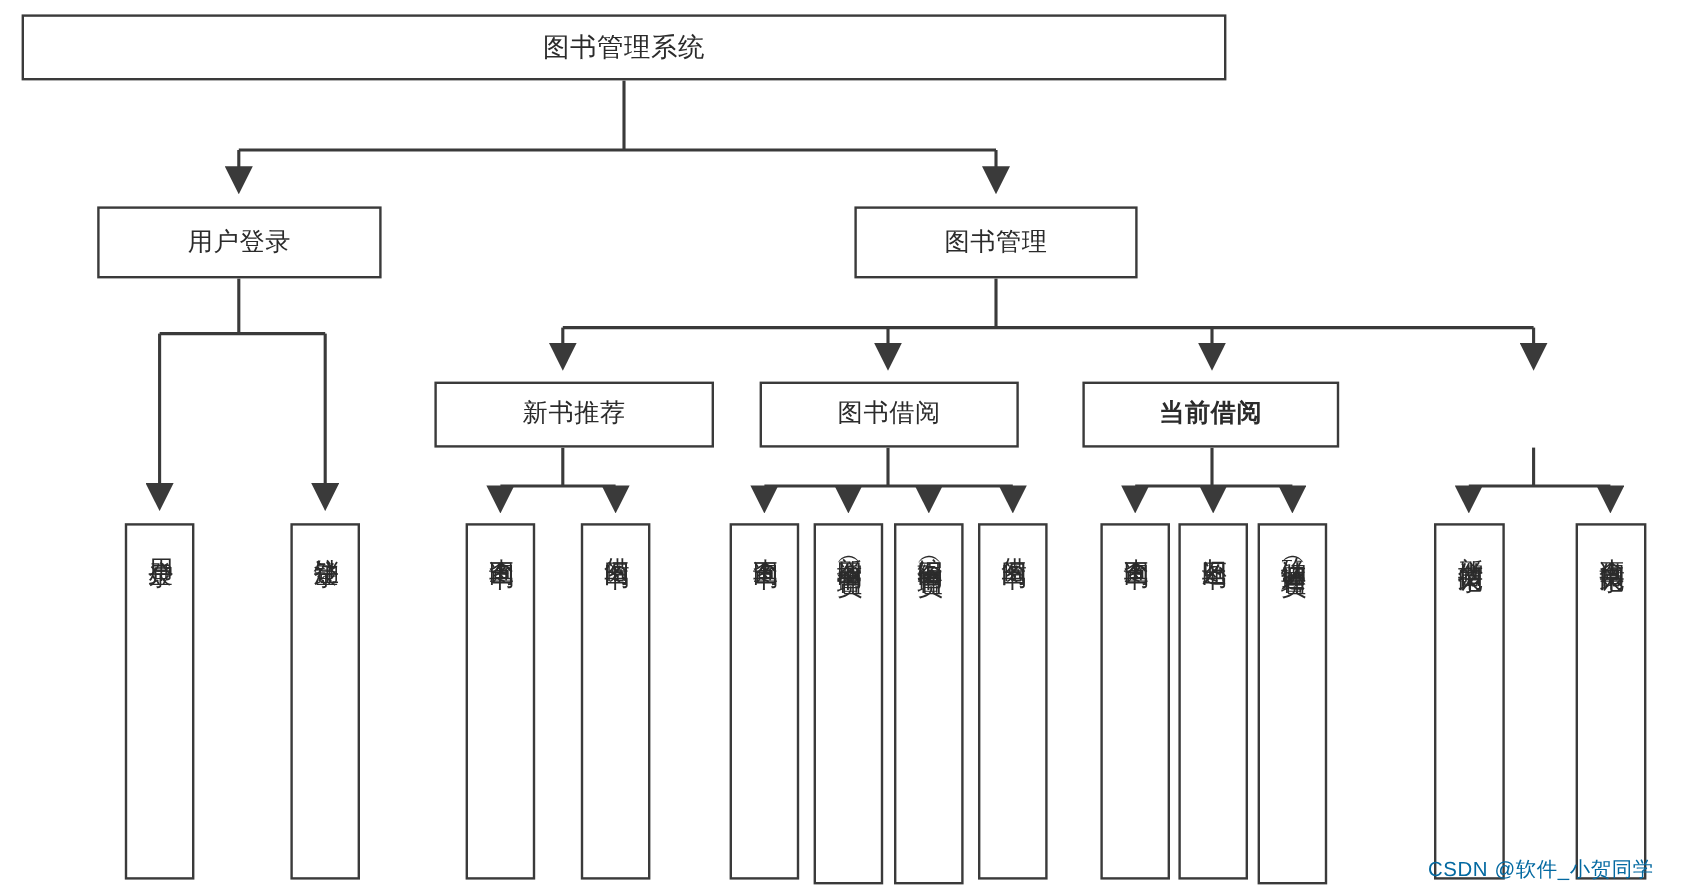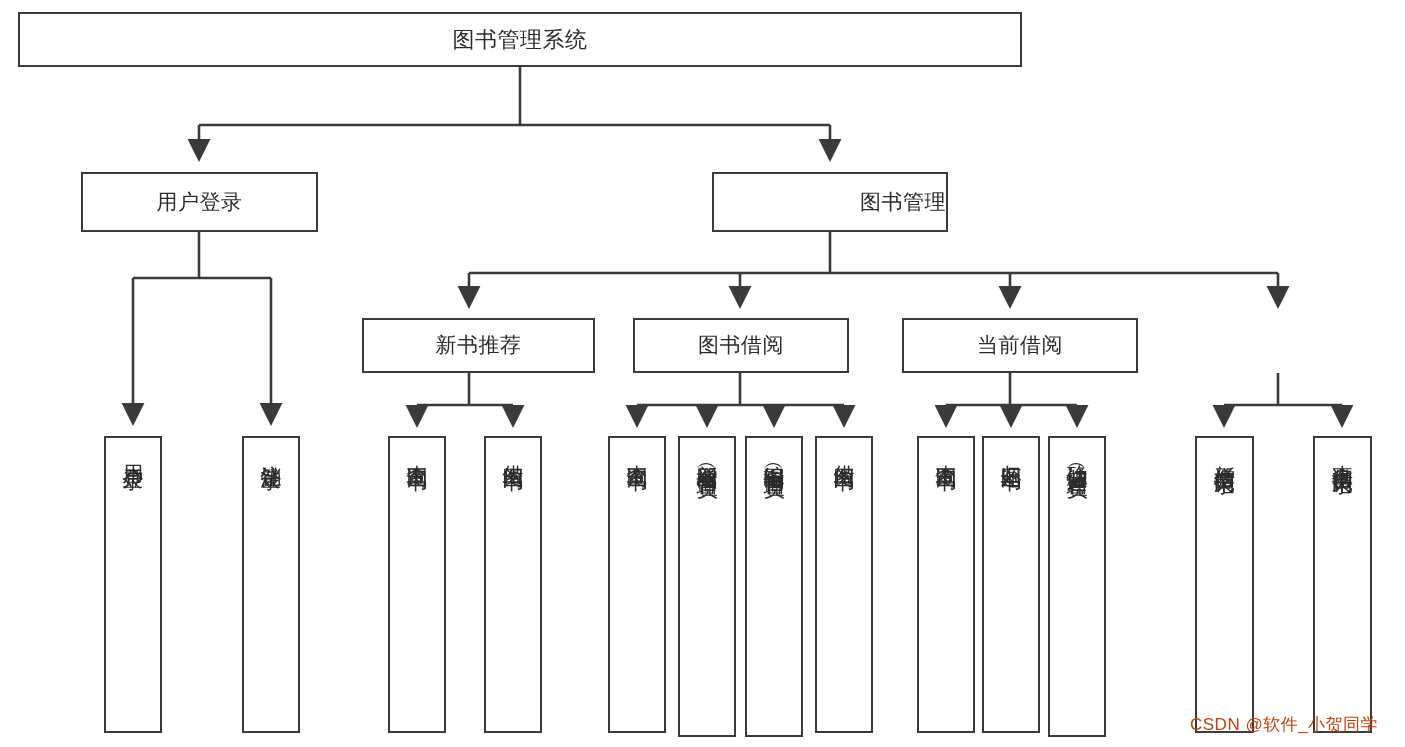--- a/index.html
+++ b/index.html
@@ -56,21 +56,21 @@
   .node.vert .label {
     writing-mode: vertical-rl;
     text-orientation: upright;
     font-size: 21px;
     line-height: 1.05;
     letter-spacing: 2px;
     white-space: nowrap;
   }
   .watermark {
     position: absolute;
-    color: #c2410c;
+    color: #0369a1;
     font-size: 17px;
     letter-spacing: 0.5px;
     white-space: nowrap;
     user-select: none;
   }
 </style>
 </head>
 <body>
 
 <div id="canvas">
@@ -129,33 +129,33 @@
   </svg>
 
   <div class="node horiz root" style="left:18px; top:12px; width:1004px; height:55px;">
     <span class="label">图书管理系统</span>
   </div>
 
   <div class="node horiz" style="left:81px; top:172px; width:237px; height:60px;">
     <span class="label">用户登录</span>
   </div>
 
-  <div class="node horiz" style="left:712px; top:172px; width:236px; height:60px;justify-content:flex-end;">
+  <div class="node horiz" style="left:712px; top:172px; width:236px; height:60px;">
     <span class="label">图书管理</span>
   </div>
 
   <div class="node horiz" style="left:362px; top:318px; width:233px; height:55px;">
     <span class="label">新书推荐</span>
   </div>
 
   <div class="node horiz" style="left:633px; top:318px; width:216px; height:55px;">
     <span class="label">图书借阅</span>
   </div>
 
-  <div class="node horiz" style="left:902px; top:318px; width:236px; height:55px;">
+  <div class="node horiz" style="left:902px; top:318px; width:214px; height:55px;font-weight:bold;">
     <span class="label">当前借阅</span>
   </div>
 
 
   <div class="node vert" style="left:104px; top:436px; width:58px; height:297px;">
     <span class="label">用户登录</span>
   </div>
 
   <div class="node vert" style="left:242px; top:436px; width:58px; height:297px;">
     <span class="label">注销登录</span>

